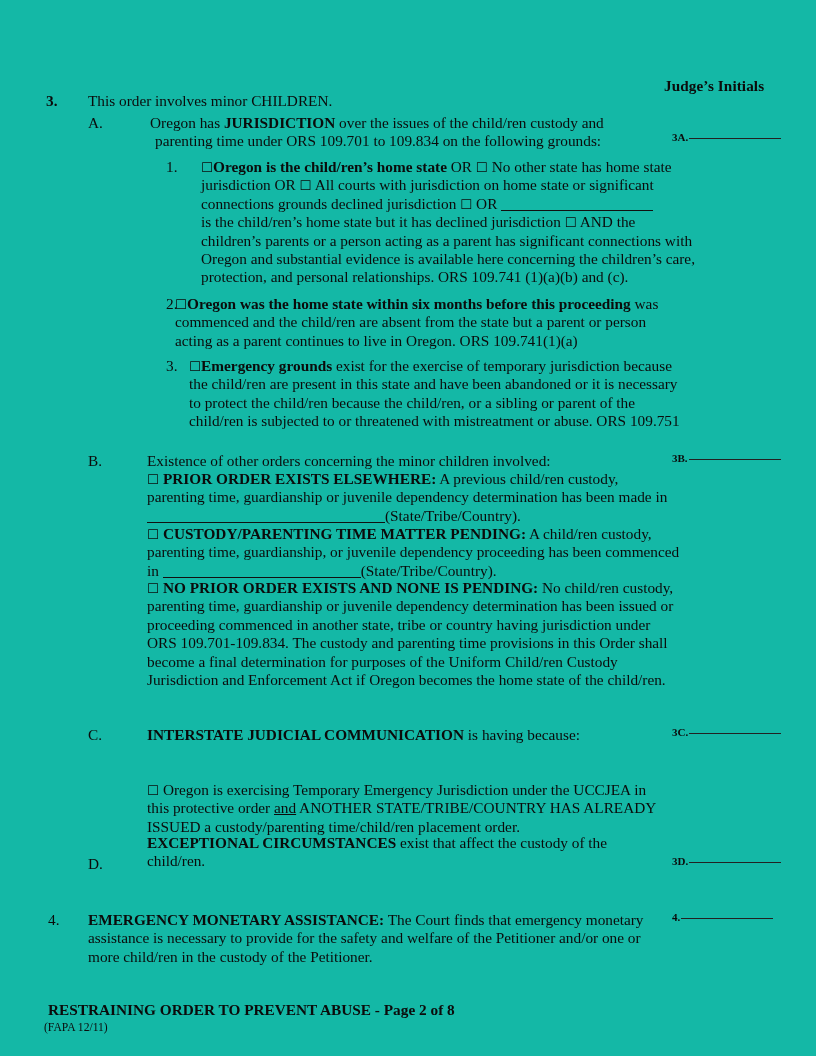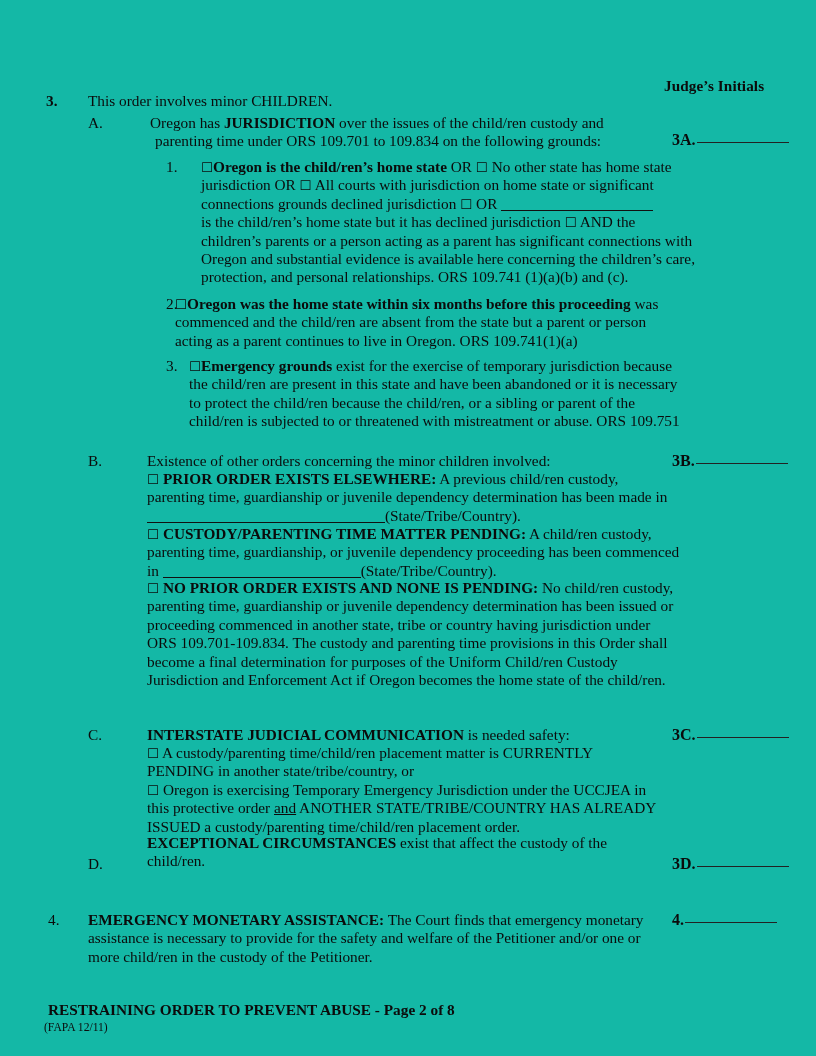--- a/index.html
+++ b/index.html
@@ -40,21 +40,21 @@
     left: 664px;
     top: 77px;
     font-weight: bold;
     font-size: 15.2px;
     letter-spacing: .1px;
     white-space: nowrap;
   }
   .init-line {
     position: absolute;
     font-weight: bold;
-    font-size: 16px;
+    font-size: 11px;
     white-space: nowrap;
     text-align: right;
   }
   .init-line .rule {
     display: inline-block;
     width: 92px;
     border-bottom: 1.5px solid #222;
     vertical-align: 2px;
     margin-left: 1px;
   }
@@ -151,24 +151,21 @@
   <div class="blk" style="left:147px; top:525px; width:536px;">
     <span class="cb">☐</span>&nbsp;<span class="b">CUSTODY/PARENTING TIME MATTER PENDING:</span><span> A child/ren custody, parenting time, guardianship, or juvenile dependency proceeding has been commenced in </span><span class="blank" style="width:198px;"></span><span>(State/Tribe/Country).</span>
   </div>
 
   <div class="blk" style="left:147px; top:579px; width:530px;">
     <span class="cb">☐</span>&nbsp;<span class="b">NO PRIOR ORDER EXISTS AND NONE IS PENDING:</span><span>  No child/ren custody, parenting time, guardianship or juvenile dependency determination has been issued or proceeding commenced in another state, tribe or country having jurisdiction under ORS 109.701-109.834.  The custody and parenting time provisions in this Order shall become a final determination for purposes of the Uniform Child/ren Custody Jurisdiction and      Enforcement Act if Oregon becomes the home state of the child/ren.</span>
   </div>
 
   <div class="marker" style="left:88px; top:726px;">C.</div>
   <div class="blk" style="left:147px; top:726px; width:510px;">
-    <span class="b">INTERSTATE JUDICIAL COMMUNICATION</span><span> is needed safety:</span>
-  </div>
-  <div class="blk" style="left:147px; top:744px; width:512px;">
-    <span class="cb">☐</span><span>  A custody/parenting time/child/ren placement matter is CURRENTLY PENDING in another state/tribe/country, or</span>
+    <span class="b">INTERSTATE JUDICIAL COMMUNICATION</span><span> is having because:</span>
   </div>
   <div class="blk" style="left:147px; top:781px; width:520px;">
     <span class="cb">☐</span><span>  Oregon is exercising Temporary Emergency Jurisdiction under the UCCJEA in this protective order </span><span class="u">and</span><span> ANOTHER STATE/TRIBE/COUNTRY HAS ALREADY ISSUED a custody/parenting time/child/ren placement order.</span>
   </div>
 
   <div class="marker" style="left:88px; top:855px;">D.</div>
   <div class="blk" style="left:147px; top:834px; width:470px;">
     <span class="b">EXCEPTIONAL CIRCUMSTANCES</span><span> exist that affect the custody of the child/ren.</span>
   </div>
 

